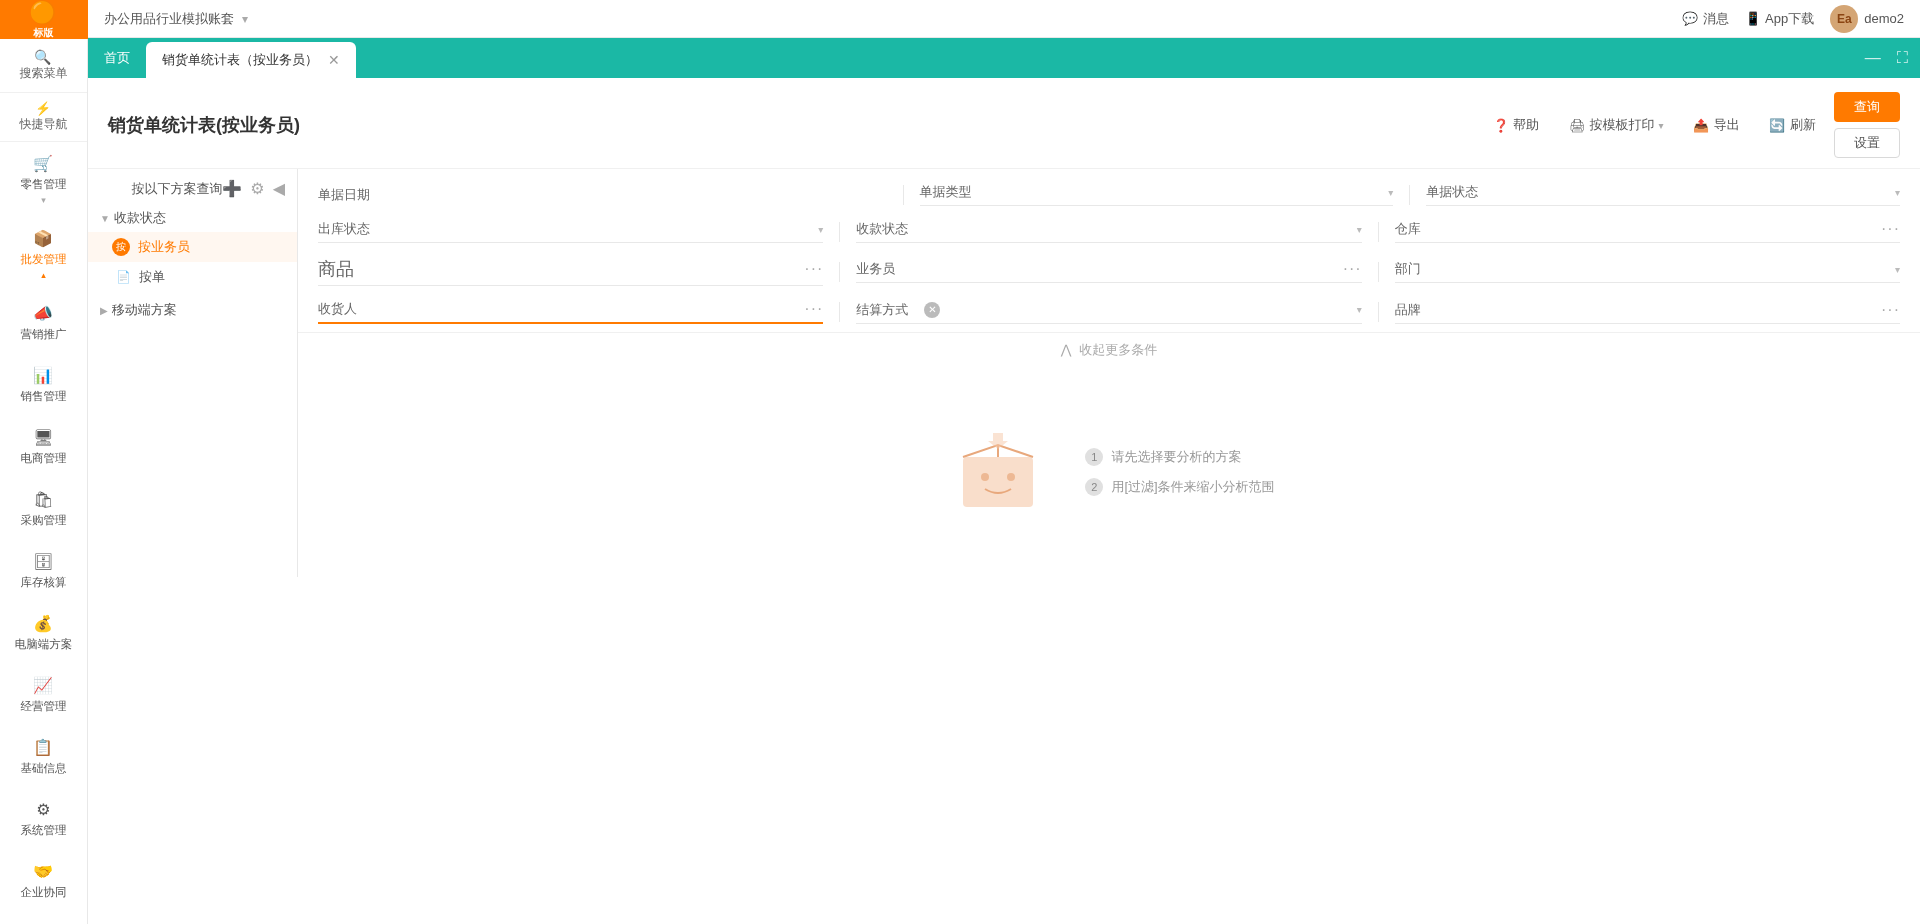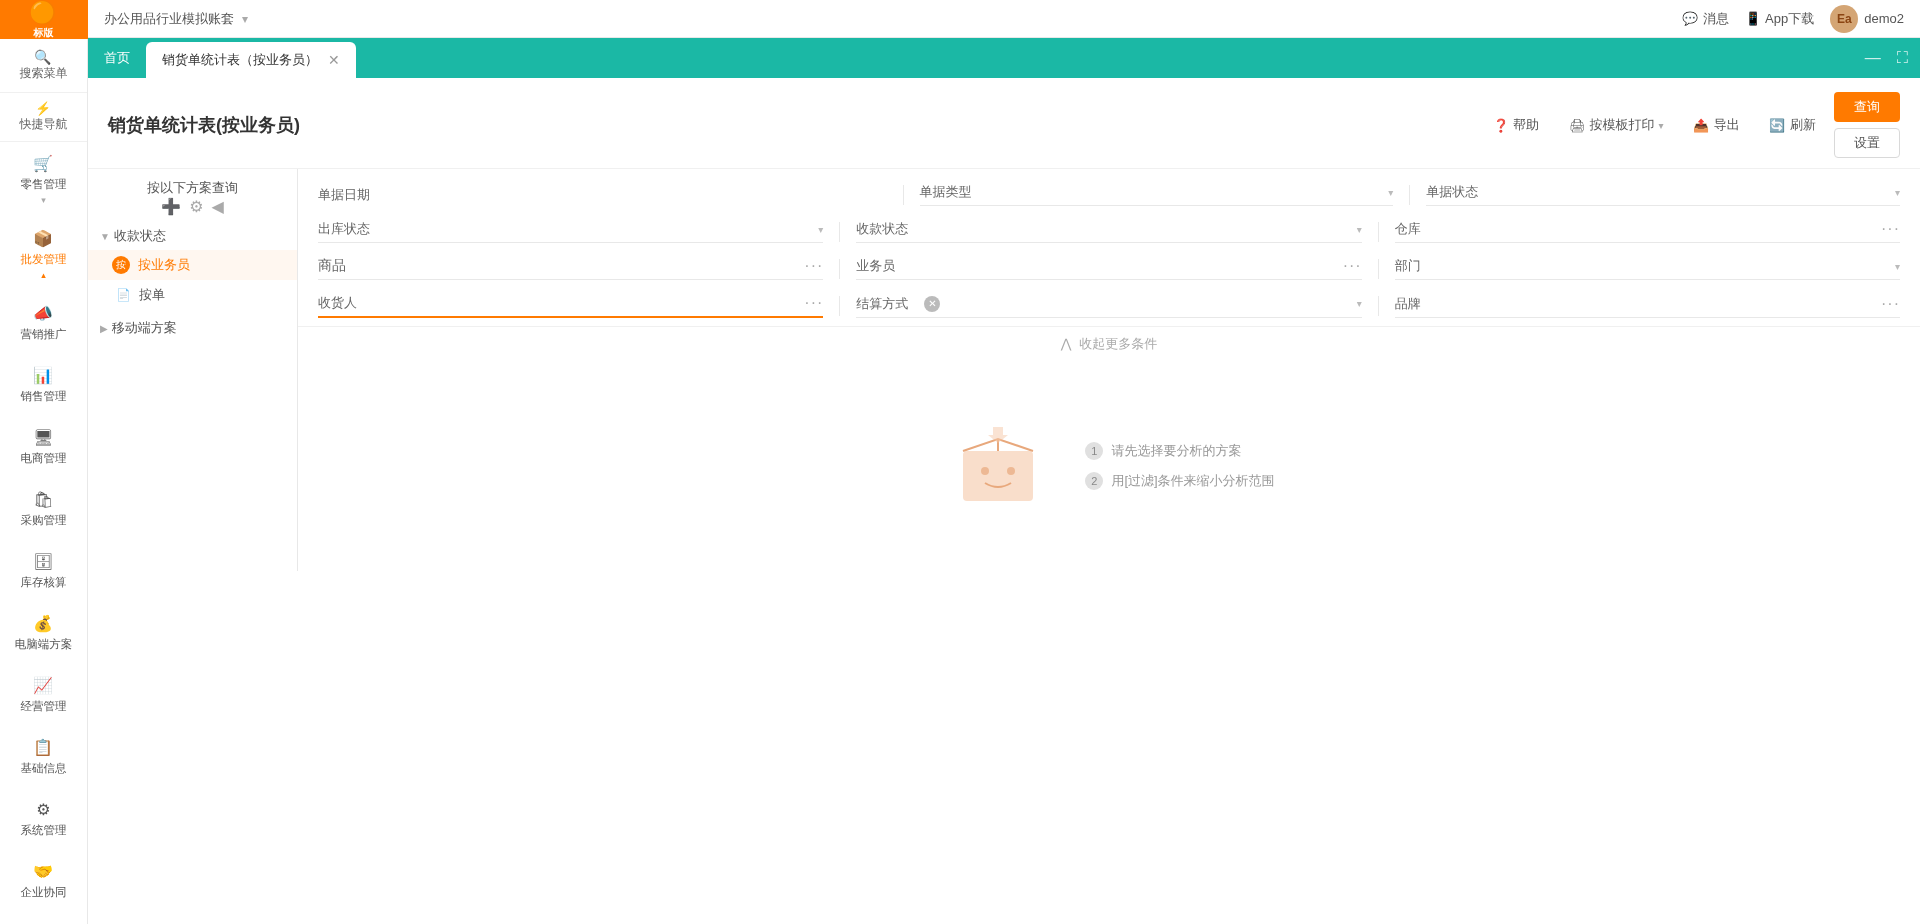--- a/index.html
+++ b/index.html
@@ -187,21 +187,21 @@
           <div style="display:flex;flex-direction:column;gap:6px;">
             <button class="query-btn">查询</button>
             <button class="settings-btn">设置</button>
           </div>
         </div>
       </div>
 
       <div style="display:flex;">
 
         <div style="width:210px;flex-shrink:0;border-right:1px solid #e8e8e8;">
-          <div style="display:flex;align-items:center;justify-content:flex-end;padding:10px 12px 6px;flex-direction:column;">
+          <div style="display:flex;align-items:center;justify-content:flex-end;padding:10px 12px 6px;">
             <span style="font-size:13px;color:#555;font-weight:500;">按以下方案查询</span>
             <div style="display:flex;gap:8px;">
               <span style="color:#aaa;cursor:pointer;font-size:16px;">➕</span>
               <span style="color:#aaa;cursor:pointer;font-size:16px;">⚙</span>
               <span style="color:#aaa;cursor:pointer;font-size:16px;">◀</span>
             </div>
           </div>
 
           <div class="scheme-group">
             <div class="scheme-group-header">
@@ -284,21 +284,21 @@
                 <div style="flex:1;display:flex;align-items:center;justify-content:space-between;cursor:pointer;">
                   <span style="color:#333;font-size:13px;"></span>
                   <span style="color:#aaa;font-size:16px;letter-spacing:1px;">···</span>
                 </div>
               </div>
             </div>
 
             <div style="display:flex;align-items:center;margin-bottom:14px;gap:0;">
 
               <div style="display:flex;align-items:center;flex:1;gap:8px;border-bottom:1px solid #e8e8e8;padding-bottom:4px;">
-                <span style="color:#666;font-size:14px;white-space:nowrap;min-width:28px;text-align:center;">商品</span>
+                <span style="color:#666;font-size:18px;white-space:nowrap;min-width:28px;text-align:center;">商品</span>
                 <div style="flex:1;display:flex;align-items:center;justify-content:space-between;cursor:pointer;">
                   <span style="color:#333;font-size:13px;"></span>
                   <span style="color:#aaa;font-size:16px;letter-spacing:1px;">···</span>
                 </div>
               </div>
 
               <div style="width:1px;height:20px;background:#e8e8e8;margin:0 16px;"></div>
 
               <div style="display:flex;align-items:center;flex:1;gap:8px;border-bottom:1px solid #e8e8e8;padding-bottom:4px;">
                 <span style="color:#666;font-size:13px;white-space:nowrap;min-width:42px;">业务员</span>

